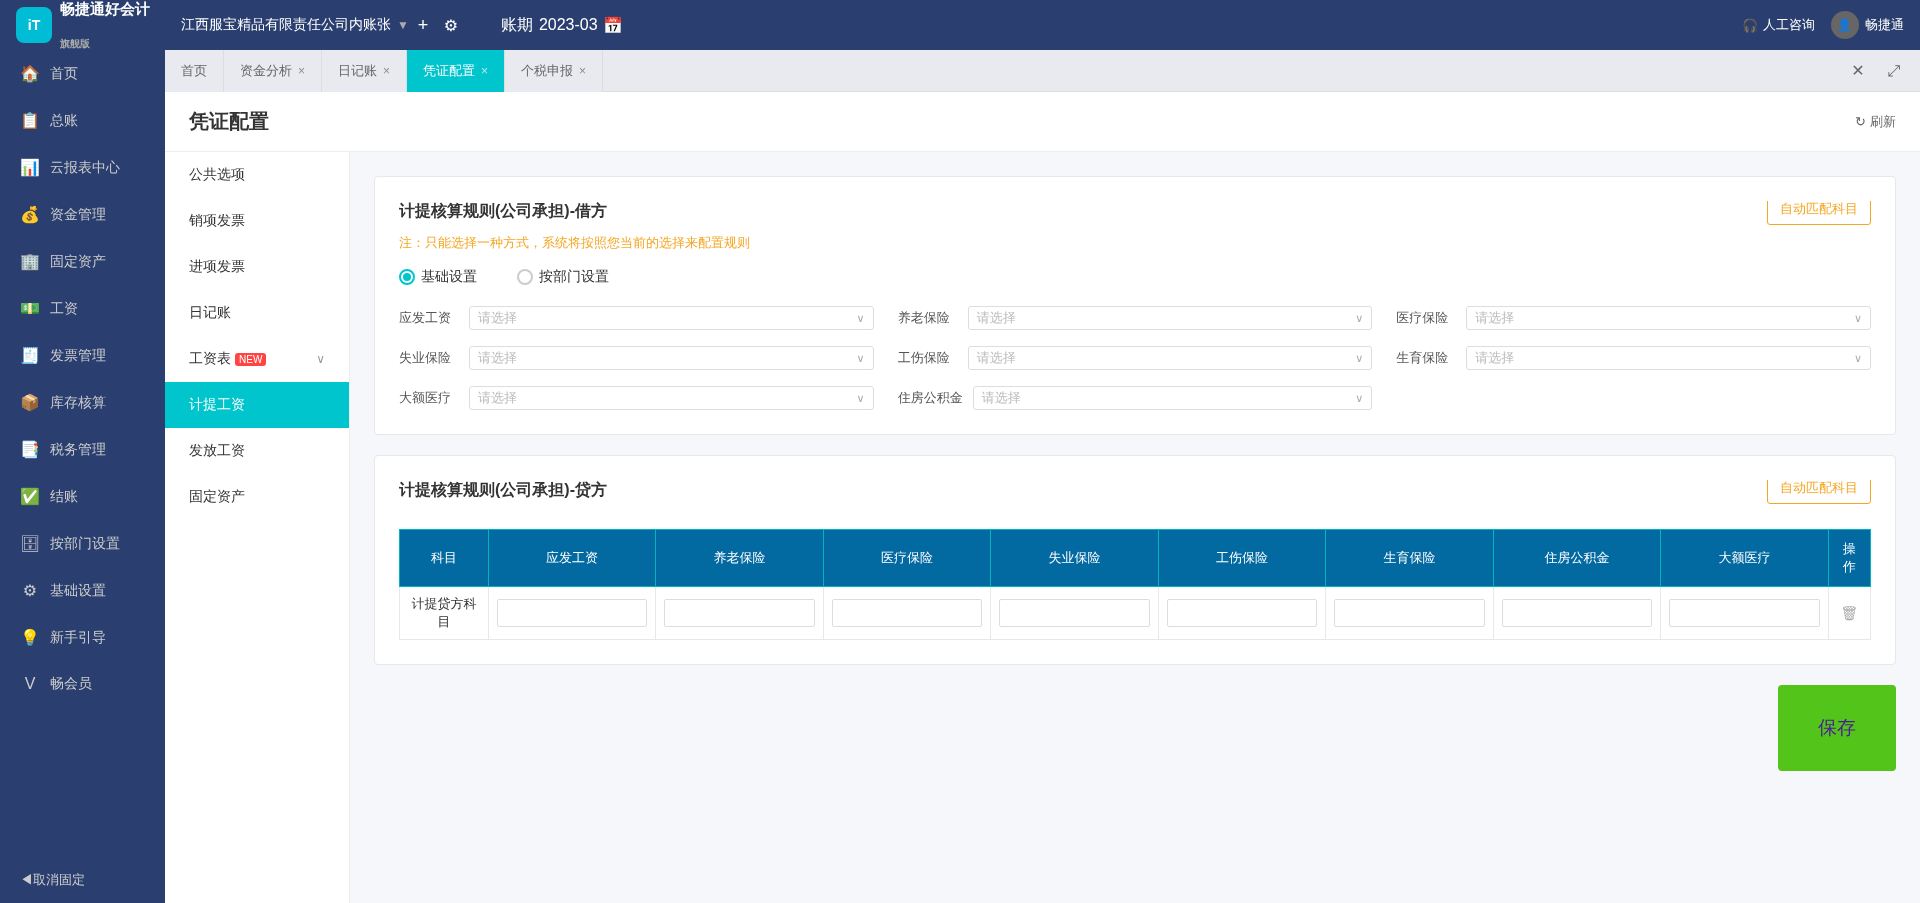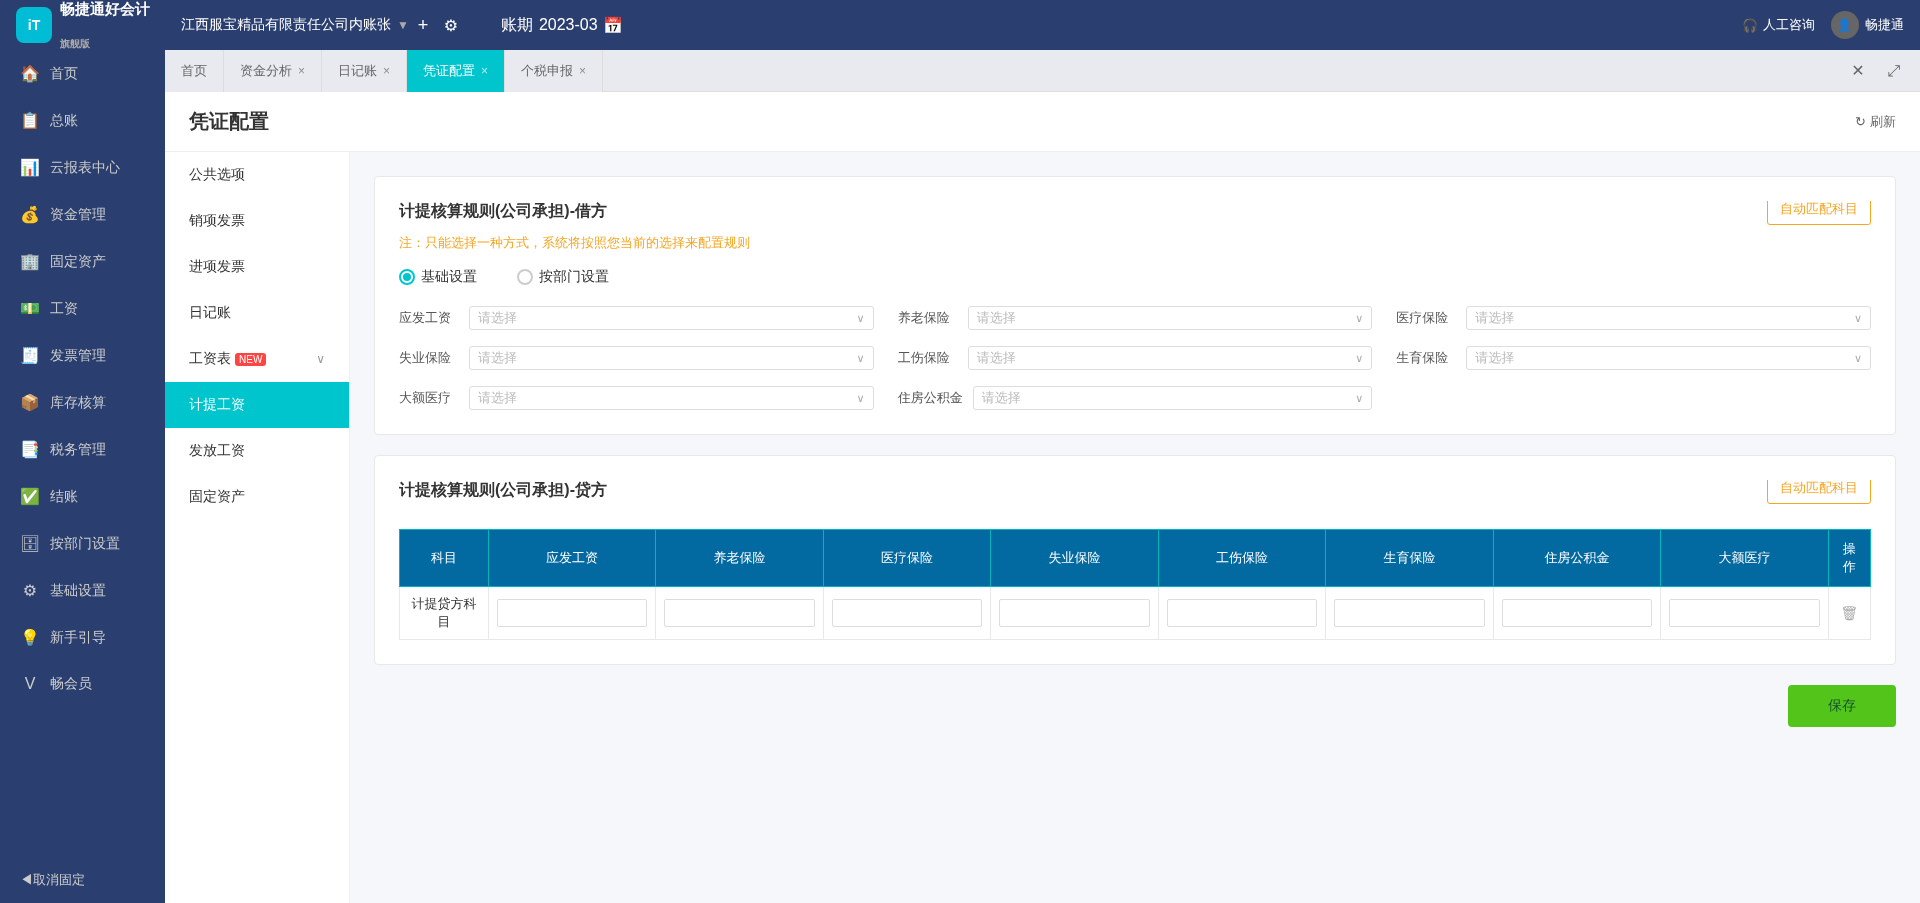--- a/index.html
+++ b/index.html
@@ -429,24 +429,24 @@
       font-size: 12px;
       text-align: center;
     }
     .delete-icon {
       color: #aaa;
       cursor: pointer;
       font-size: 14px;
     }
     .save-btn {
       background: #52c41a;
-      color: #14532d;
+      color: #4c1d95;
       border: none;
-      padding: 12px 40px;
-      font-size: 14px;
+      padding: 30px 40px;
+      font-size: 19px;
       border-radius: 4px;
       cursor: pointer;
     }
 
     
     .right-content::-webkit-scrollbar { width: 6px; }
     .right-content::-webkit-scrollbar-track { background: #f1f1f1; }
     .right-content::-webkit-scrollbar-thumb { background: #ccc; border-radius: 3px; }
   </style>
 </head>

